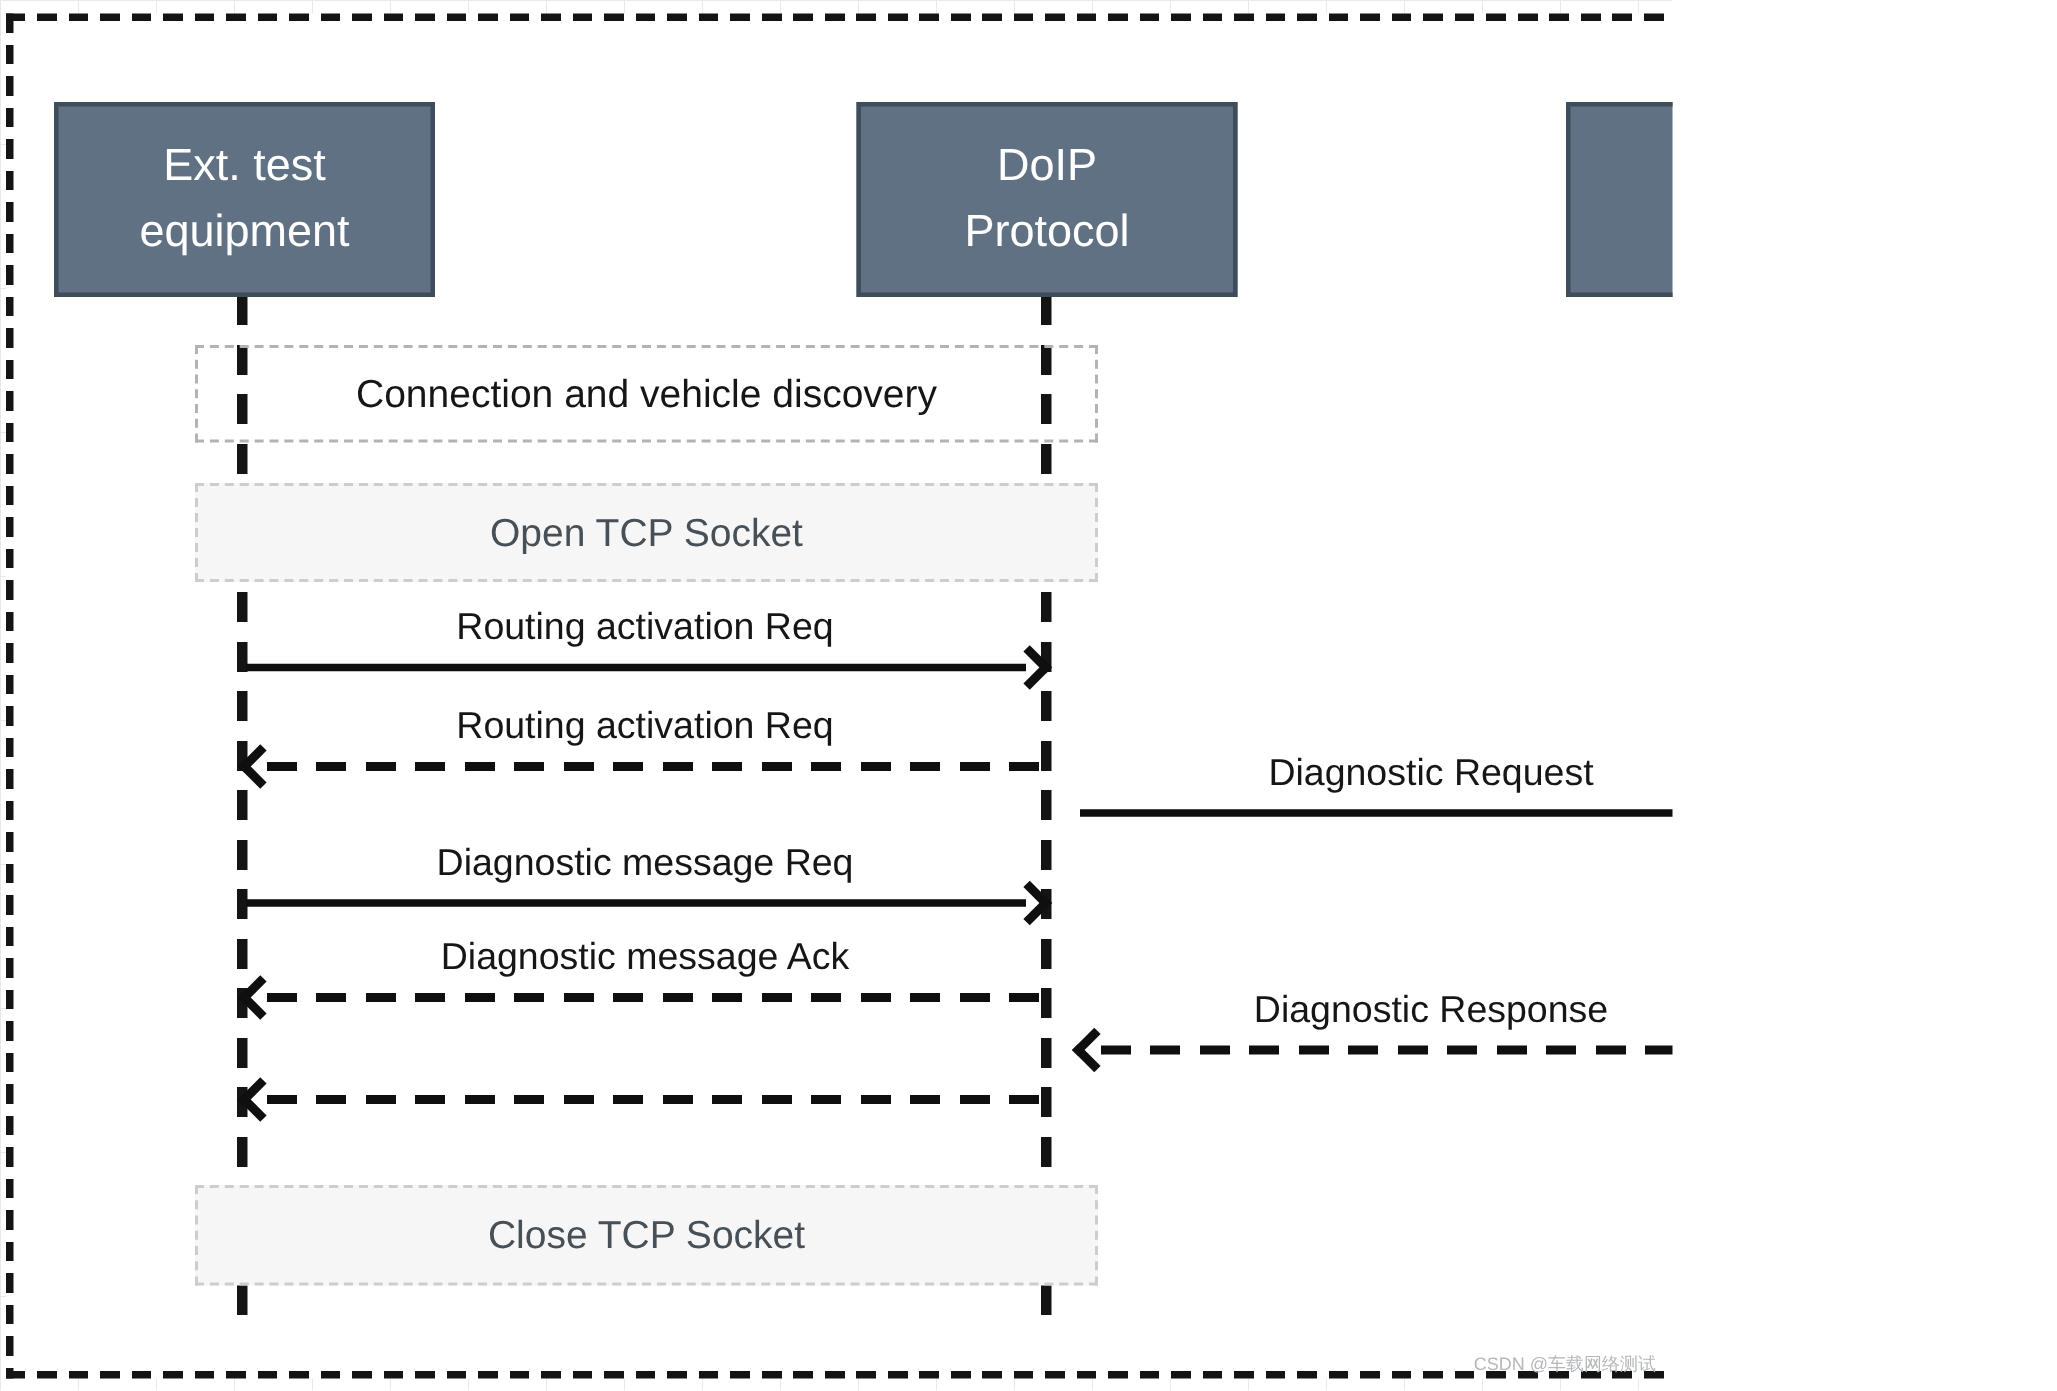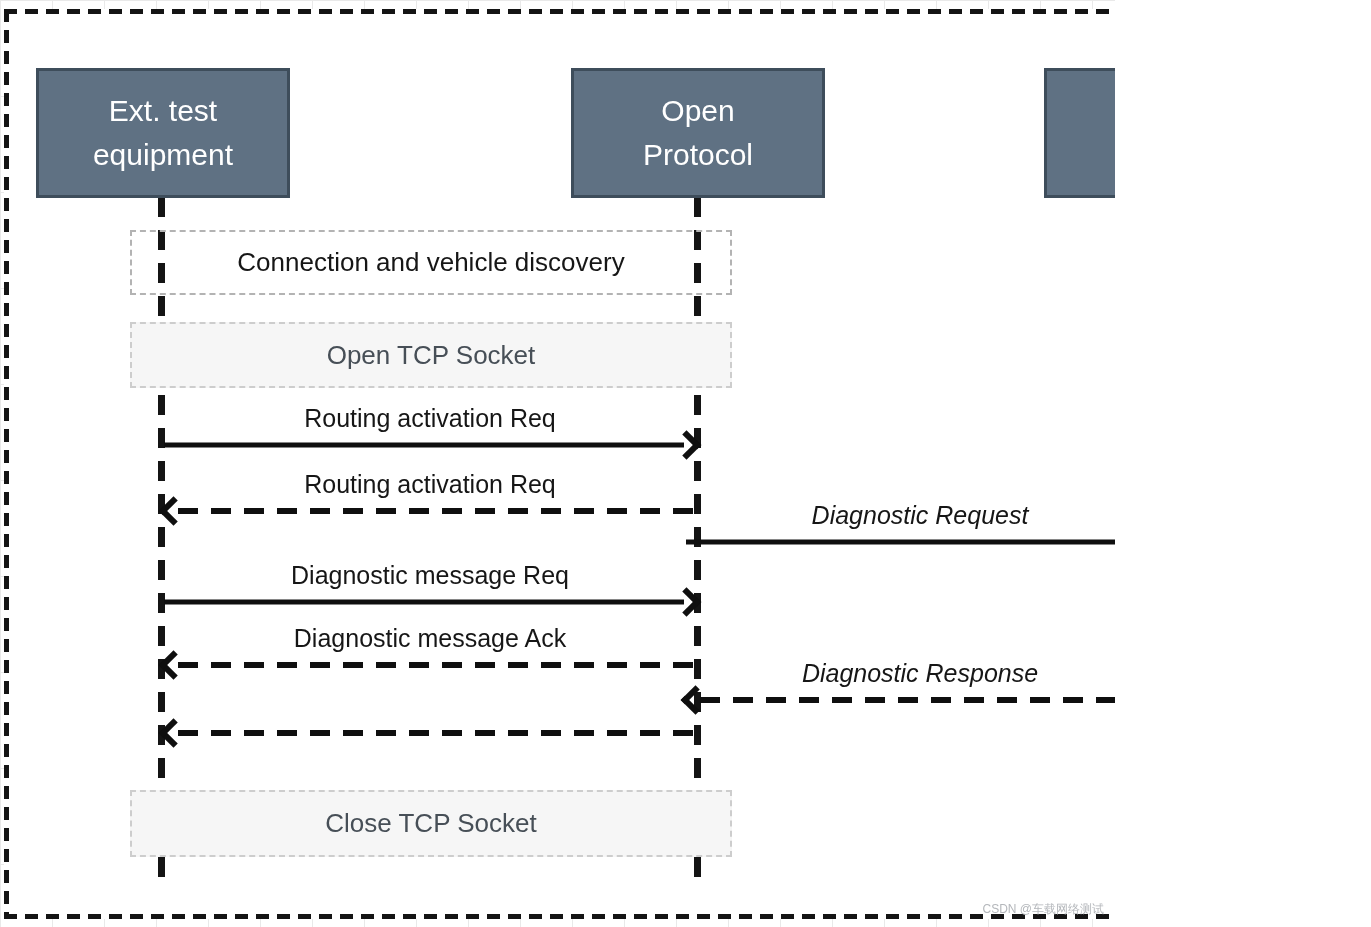--- a/index.html
+++ b/index.html
@@ -124,21 +124,21 @@
   }
   .head-left {
     left: 1px;
     border-bottom: 6px solid #0f0f0f;
     border-left: 6px solid #0f0f0f;
     transform: translateY(-50%) rotate(45deg);
   }
 
   
   .span-ext-doip { left: 162px; width: 536px; }
-  .span-doip-dut { left: 684px; width: 472px; font-style: italic; }
+  .span-doip-dut { left: 718px; width: 472px; }
 
   
   .msg-1 { top: 403px; }
   .msg-2 { top: 469px; }
   .msg-3 { top: 500px; }
   .msg-4 { top: 560px; }
   .msg-5 { top: 623px; }
   .msg-6 { top: 658px; }
   .msg-7 { top: 721px; }
 
@@ -166,21 +166,21 @@
 
   <div class="lifeline lifeline-ext"></div>
   <div class="lifeline lifeline-doip"></div>
   <div class="lifeline lifeline-dut"></div>
 
   <div class="actor actor-ext">
     <div>Ext. test</div>
     <div>equipment</div>
   </div>
   <div class="actor actor-doip">
-    <div>Open</div>
+    <div>DoIP</div>
     <div>Protocol</div>
   </div>
   <div class="actor actor-dut">
     <div>DUT</div>
   </div>
 
   <div class="phase phase-filled phase-open">
     <span>Open TCP Socket</span>
   </div>
   <div class="phase phase-plain phase-discovery">

